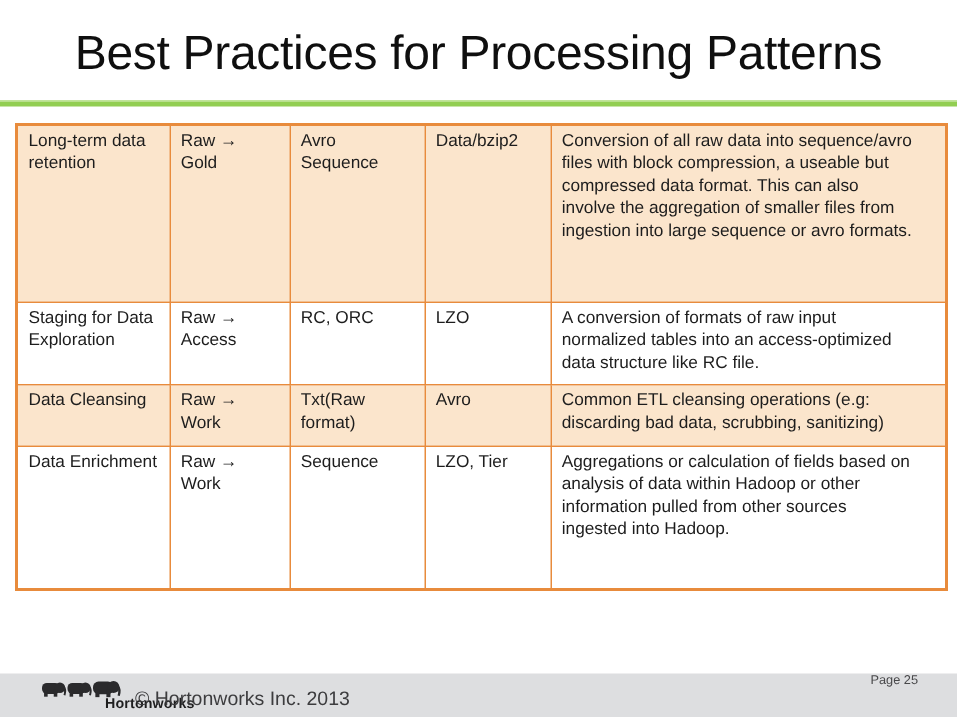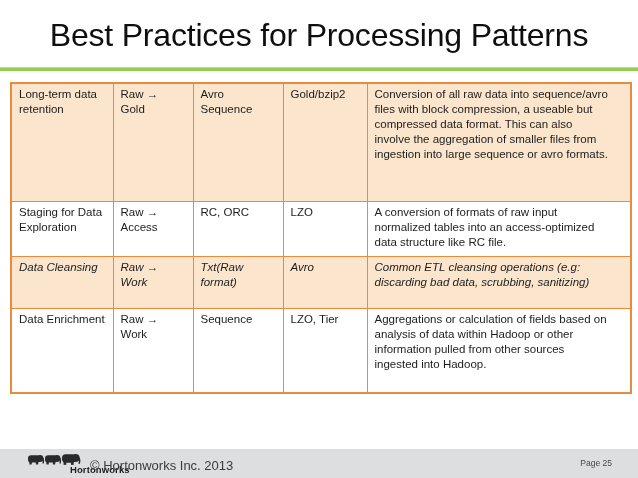--- a/index.html
+++ b/index.html
@@ -35,42 +35,42 @@
   table.patterns td {
     color:#1d1d1d; font-size:11.5px; line-height:15px;
     text-align:left; vertical-align:top;
     padding:3px 6px 3px 7px;
     background:#ffffff;
   }
   tr.shaded td { background:#FBE5CC; }
   tr.r-header { height:42px; }
   tr.r1 { height:118px; }
   tr.r2 { height:55px;padding-left:22px; }
-  tr.r3 { height:52px;font-style:italic; }
-  tr.r4 { height:85px; }
+  tr.r3 { height:41px; }
+  tr.r4 { height:96px; }
 
   .footer-band {
     position:absolute; left:0; top:449px; width:638px; height:29px;
     background:#DDDEE0;
   }
   .logo {
     position:absolute; left:26px; top:451px; width:60px;
     text-align:center;
   }
   .logo .elephants { display:block; margin:0 auto; }
   .logo .wordmark {
     display:block; margin-top:-1px;
     font-size:9.5px; font-weight:bold; color:#1e1e1f; letter-spacing:0.1px;padding-left:44px;
   }
   .copyright {
     position:absolute; left:90px; top:458px;
     font-size:13px; color:#3c3c3e;
   }
   .page-number {
-    position:absolute; right:26px; top:458px;
+    position:absolute; right:26px; top:448px;
     font-size:8.5px; color:#48484a;
   }
 </style>
 </head>
 <body>
 
 <div class="title">Best Practices for Processing Patterns</div>
 <div class="accent-line"></div>
 
 <table class="patterns">
@@ -82,21 +82,21 @@
     <col style="width:264px">
   </colgroup>
   <tbody>
   <tr class="r1 shaded">
     <td>Long-term data
 retention</td>
     <td>Raw →
 Gold</td>
     <td>Avro
 Sequence</td>
-    <td>Gold/bzip2</td>
+    <td>Data/bzip2</td>
     <td>Conversion of all raw data into sequence/avro
 files with block compression, a useable but
 compressed data format. This can also
 involve the aggregation of smaller files from
 ingestion into large sequence or avro formats.</td>
   </tr>
   <tr class="r2">
     <td>Staging for Data
 Exploration</td>
     <td>Raw →

